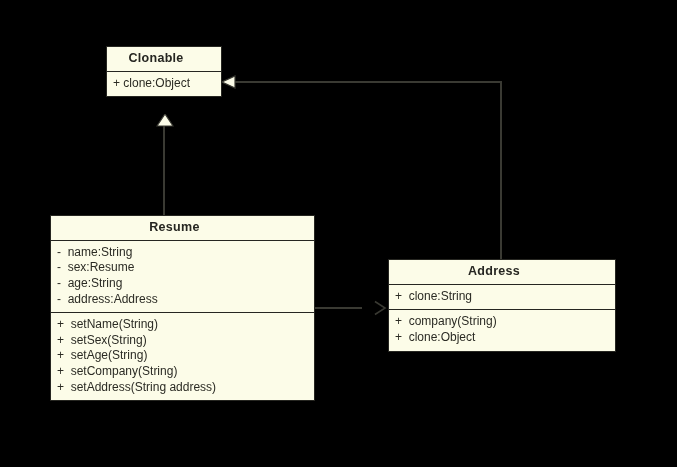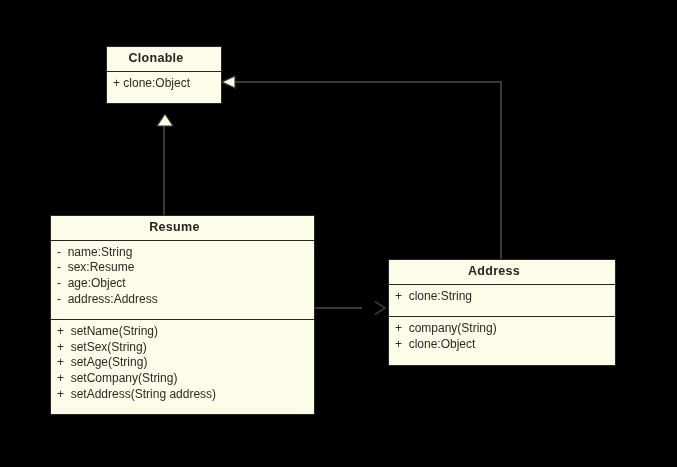--- a/index.html
+++ b/index.html
@@ -27,21 +27,21 @@
   .uml-name {
     text-align: center;
     font-weight: bold;
     font-size: 12.5px;
     letter-spacing: 0.3px;
     padding: 5px 20px 5px 4px;
     line-height: 1.1;
   }
   .uml-compartment {
     border-top: 1.5px solid #262621;
-    padding: 4px 6px 12px 6px;
+    padding: 4px 6px 5px 6px;
   }
   .uml-member {
     font-size: 12px;
     line-height: 15.6px;
     white-space: pre;
     color: #2b2b24;
   }
 
   
   #class-clonable { left: 106px; top: 46px;  width: 116px; }
@@ -117,21 +117,21 @@
       <div class="uml-member">+ clone:Object</div>
     </div>
   </div>
 
   
   <div class="uml-class" id="class-resume">
     <div class="uml-name">Resume</div>
     <div class="uml-compartment">
       <div class="uml-member">-  name:String</div>
       <div class="uml-member">-  sex:Resume</div>
-      <div class="uml-member">-  age:Object</div>
+      <div class="uml-member">-  age:String</div>
       <div class="uml-member">-  address:Address</div>
     </div>
     <div class="uml-compartment">
       <div class="uml-member">+  setName(String)</div>
       <div class="uml-member">+  setSex(String)</div>
       <div class="uml-member">+  setAge(String)</div>
       <div class="uml-member">+  setCompany(String)</div>
       <div class="uml-member">+  setAddress(String address)</div>
     </div>
   </div>

